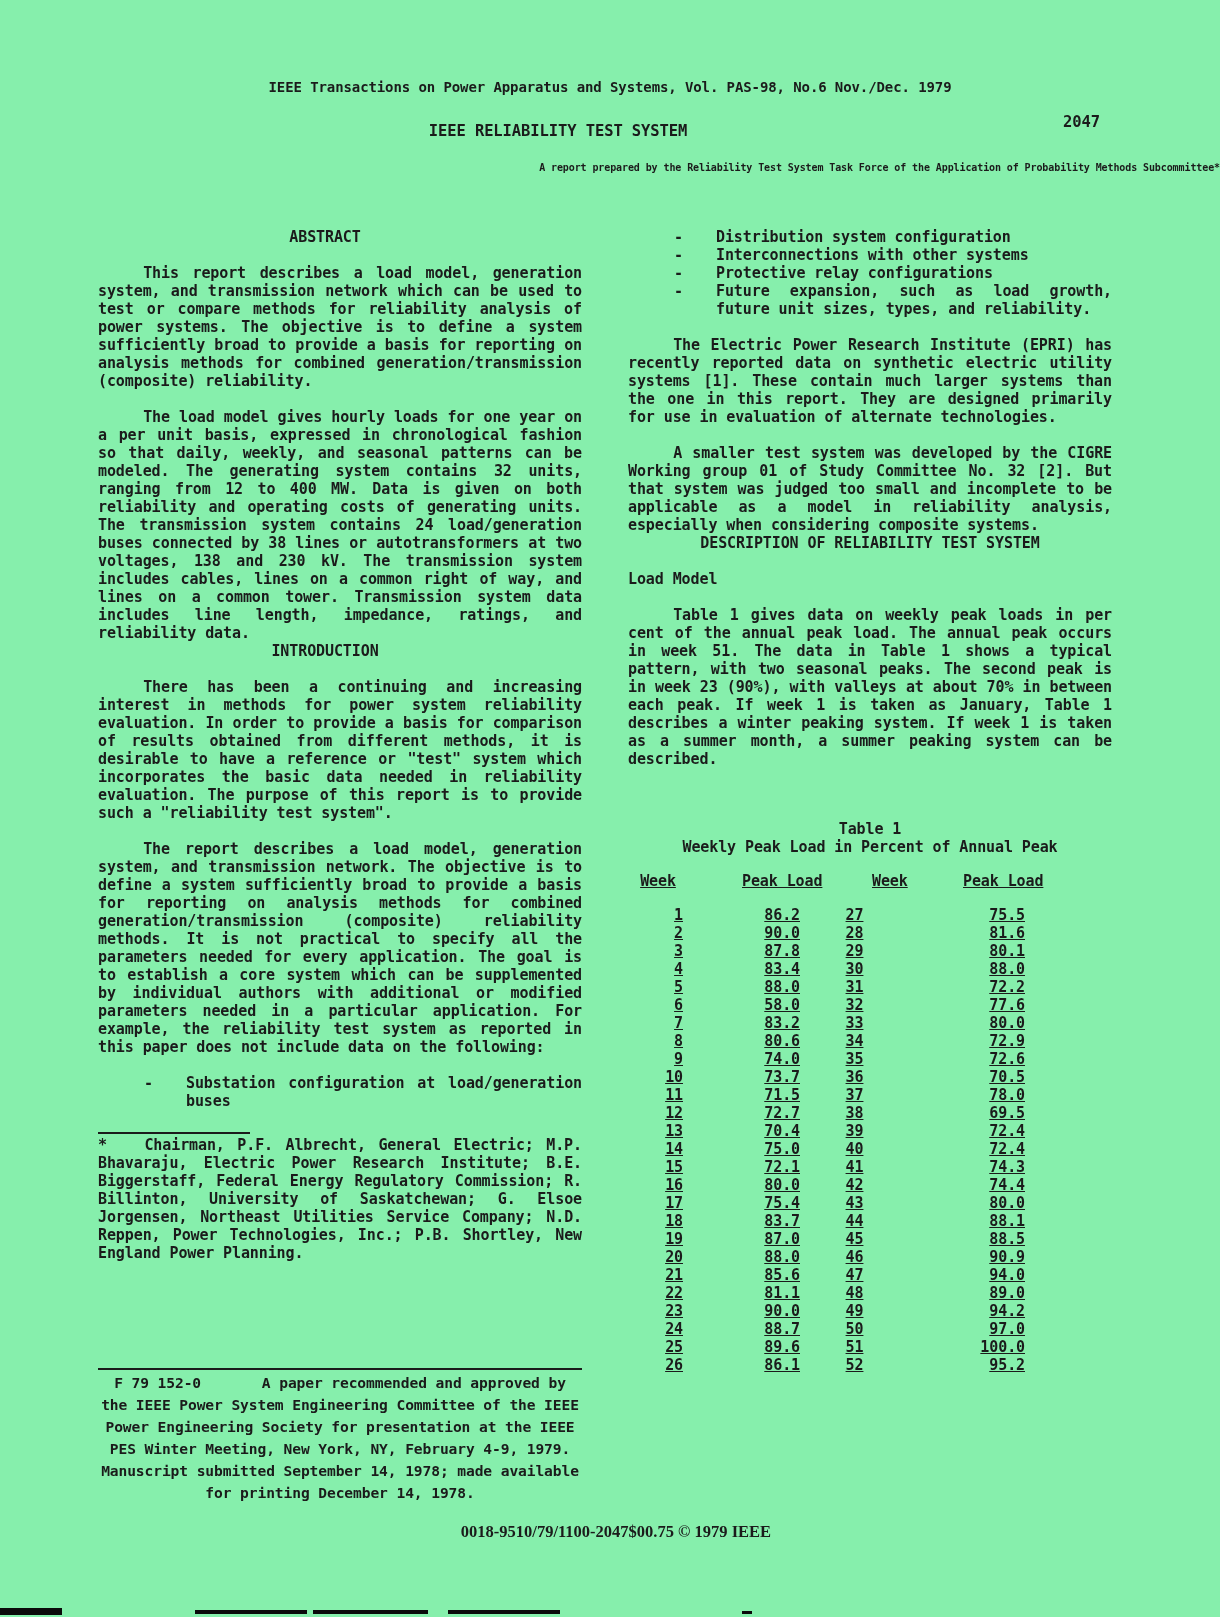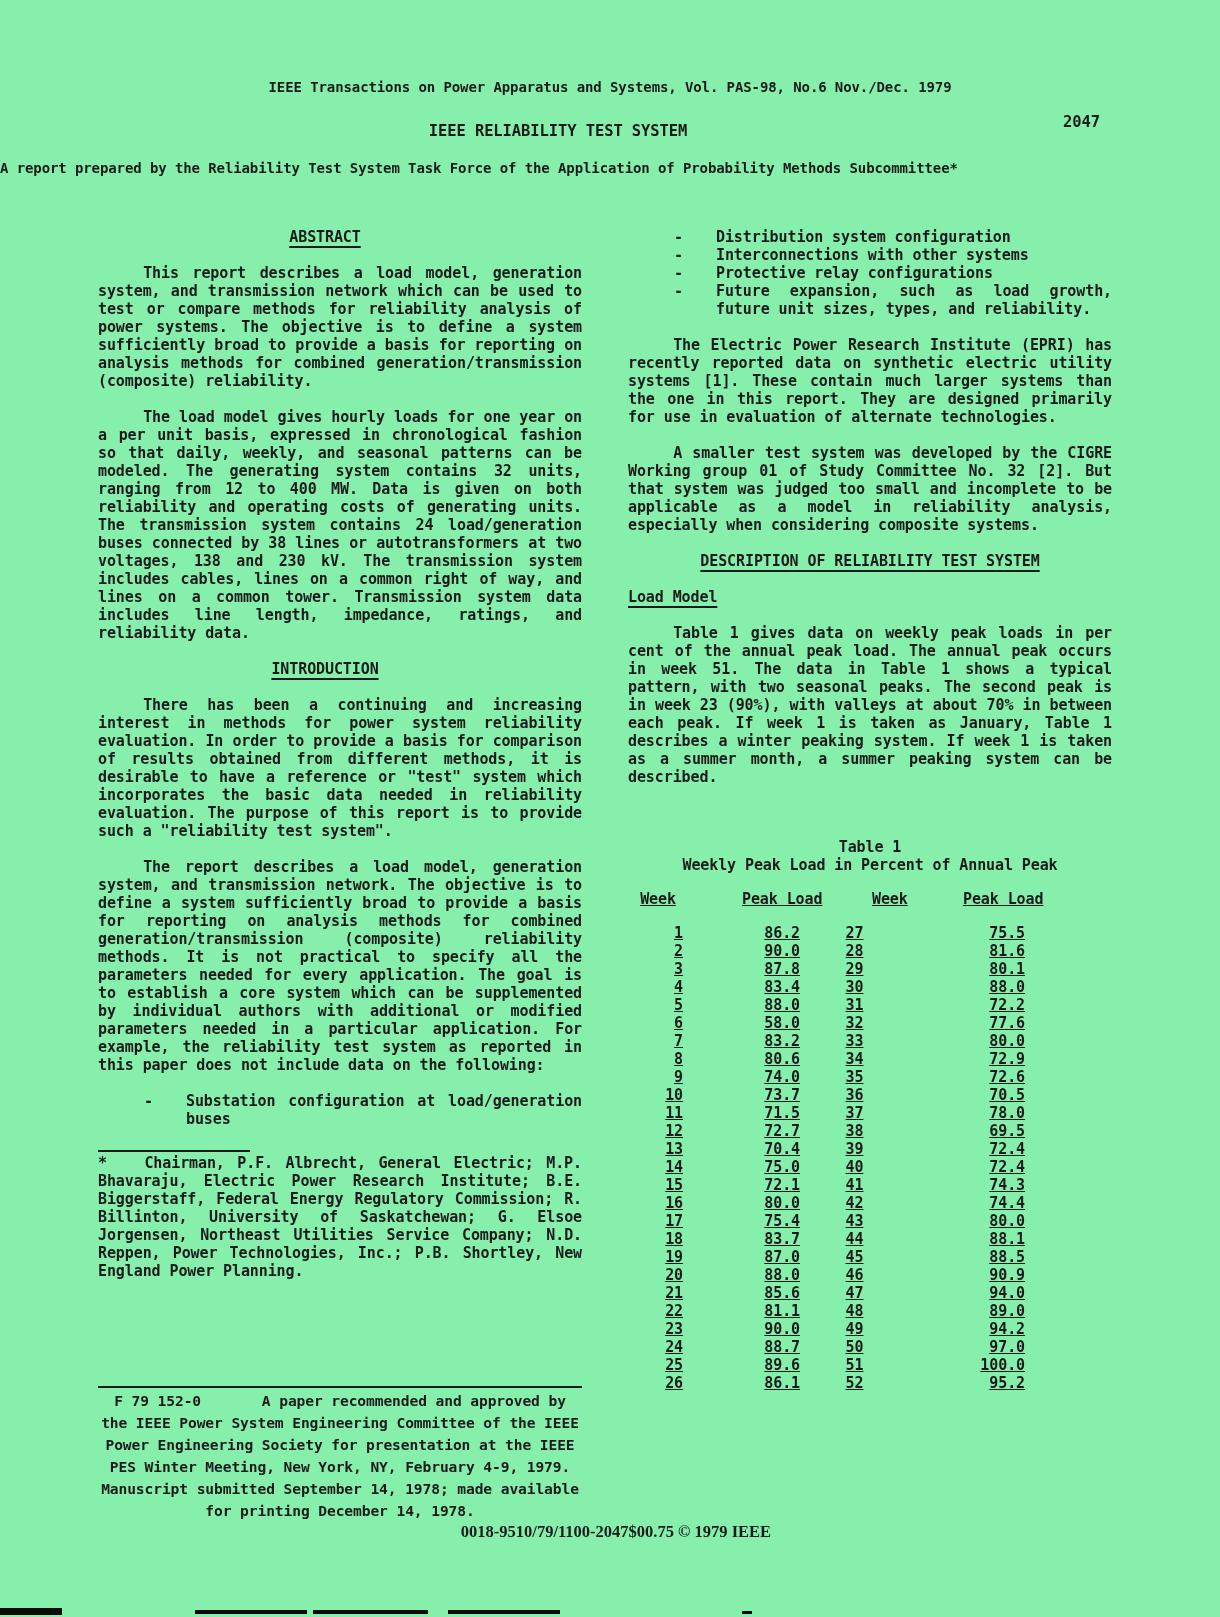--- a/index.html
+++ b/index.html
@@ -22,35 +22,34 @@
     position:absolute;top:77px;right:120px;
     font-size:15.5px;line-height:18px;margin-top:36px;
   }
   .paper-title{
     position:absolute;top:122px;left:0;width:100%;
     text-align:center;font-size:15.5px;line-height:18px;
     transform:translateX(-52px);
   }
   .paper-subtitle{
     position:absolute;top:159px;left:0;width:100%;
-    text-align:left;font-size:14px;line-height:18px;
+    text-align:right;font-size:10px;line-height:18px;
   }
   .columns{
     position:absolute;top:226px;left:98px;
     width:1014px;
     display:flex;gap:46px;
     font-size:15px;line-height:18px;
   }
   .col{width:484px;flex:0 0 484px;}
-  .heading{text-align:center;margin-top:18px;}
+  .heading{text-align:center;}
   .heading.first{margin-top:2px;}
   .shift-l{transform:translateX(-15px);}
   .subheading{text-align:left;margin-top:18px;}
   .underline{
-    text-decoration:underline;
     text-underline-offset:3.5px;
     text-decoration-thickness:1.5px;
   }
   p.para{
     margin:18px 0 0 0;
     text-align:justify;
     text-indent:5ch;
   }
   .hang-list{margin-top:2px;}
   .hang-item{

